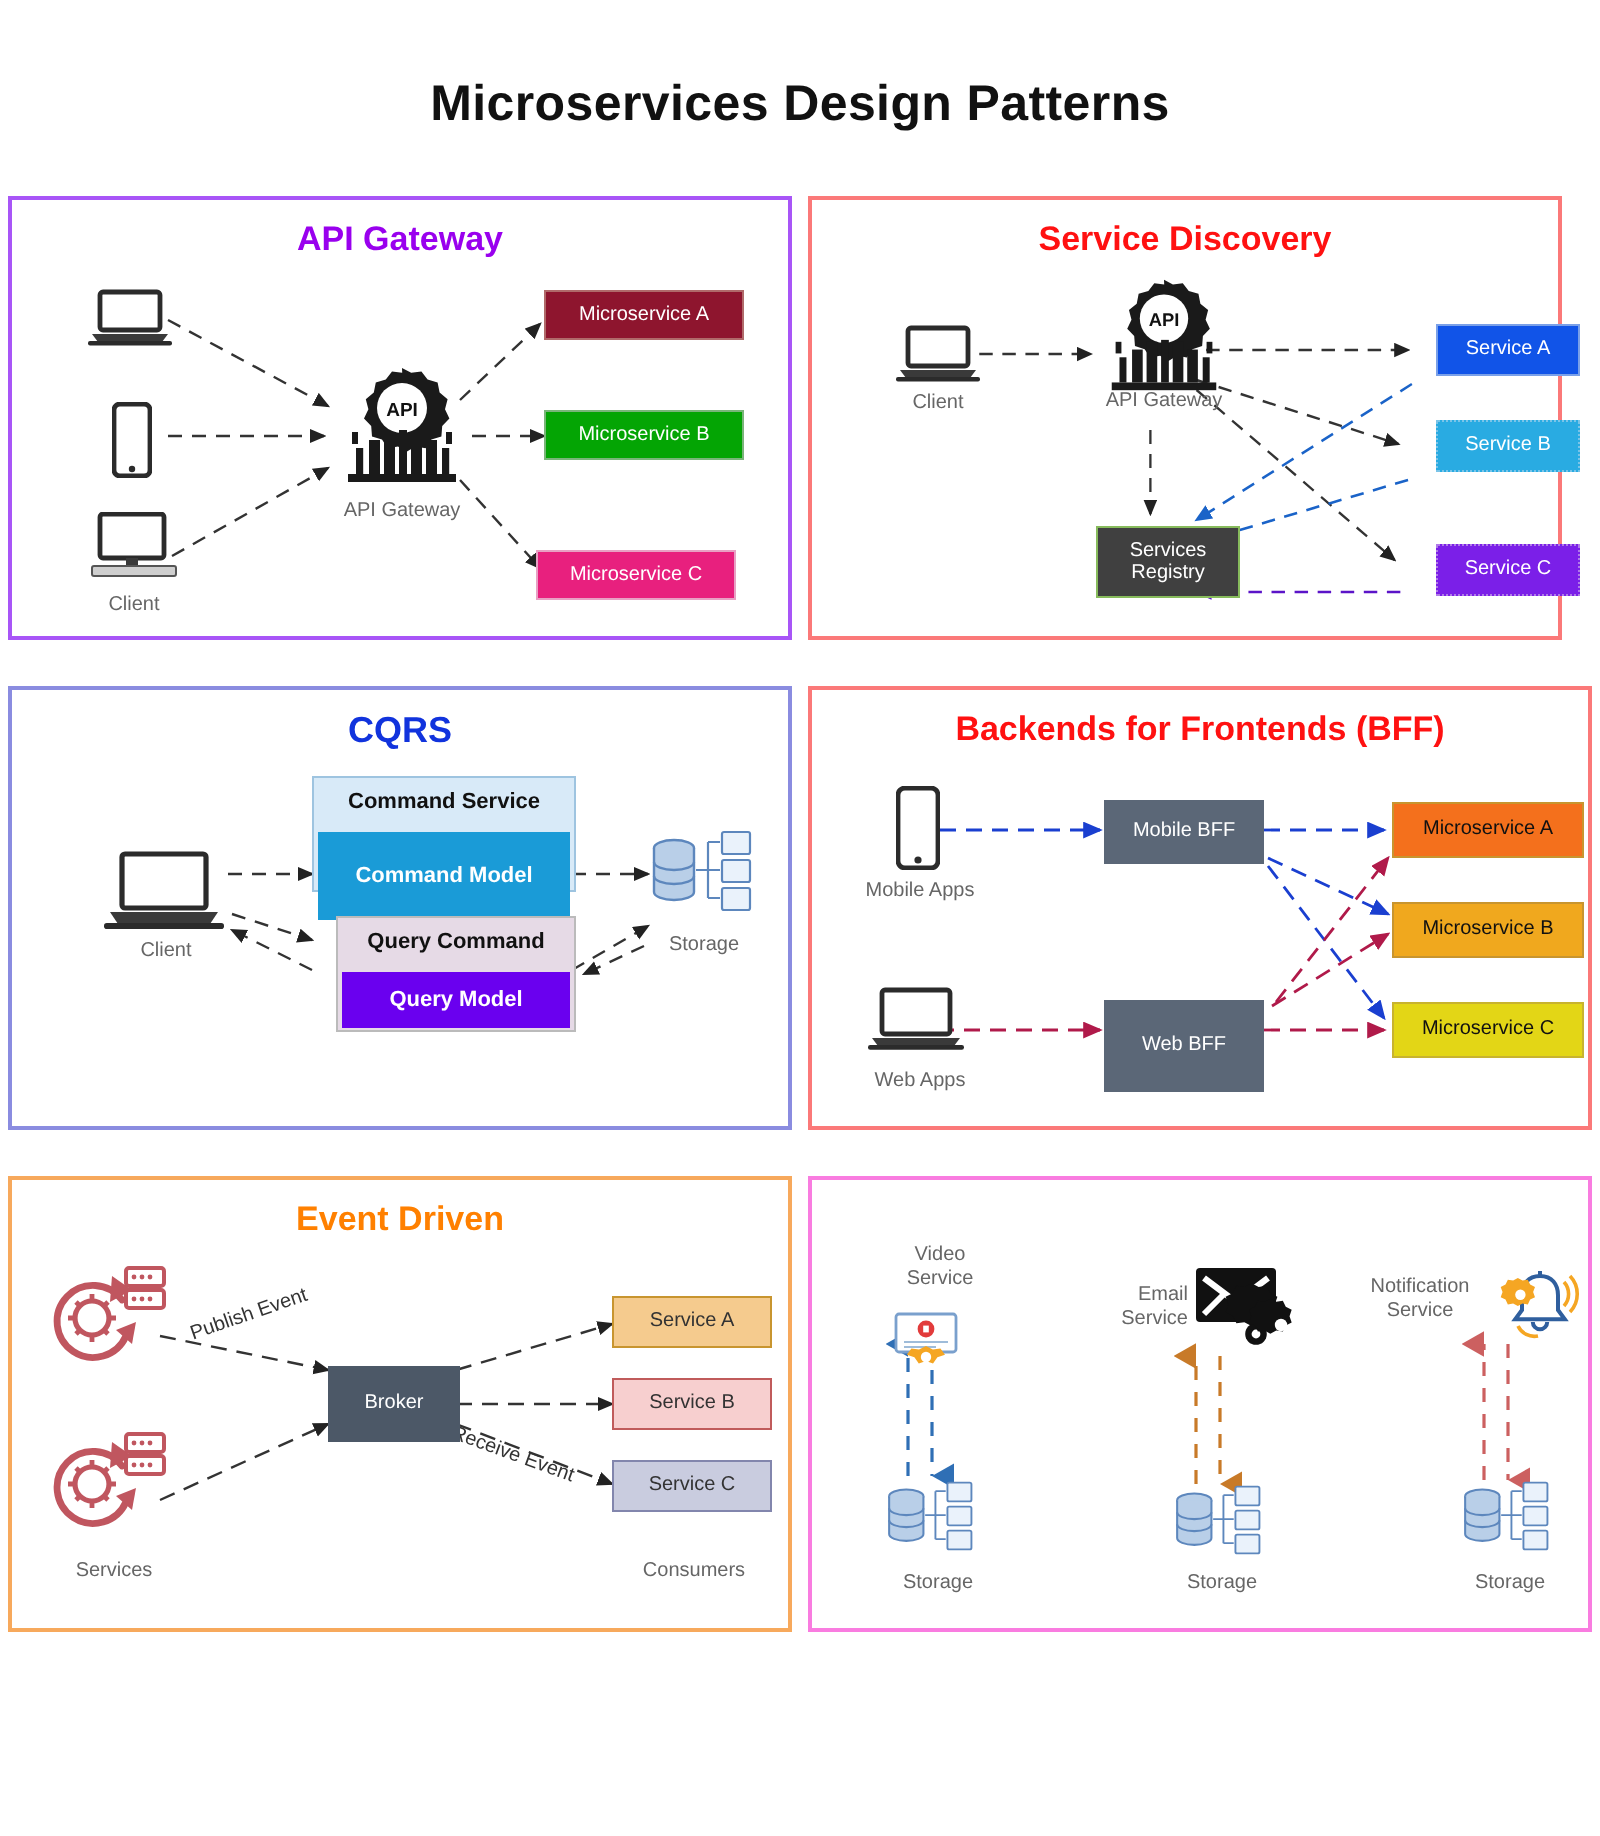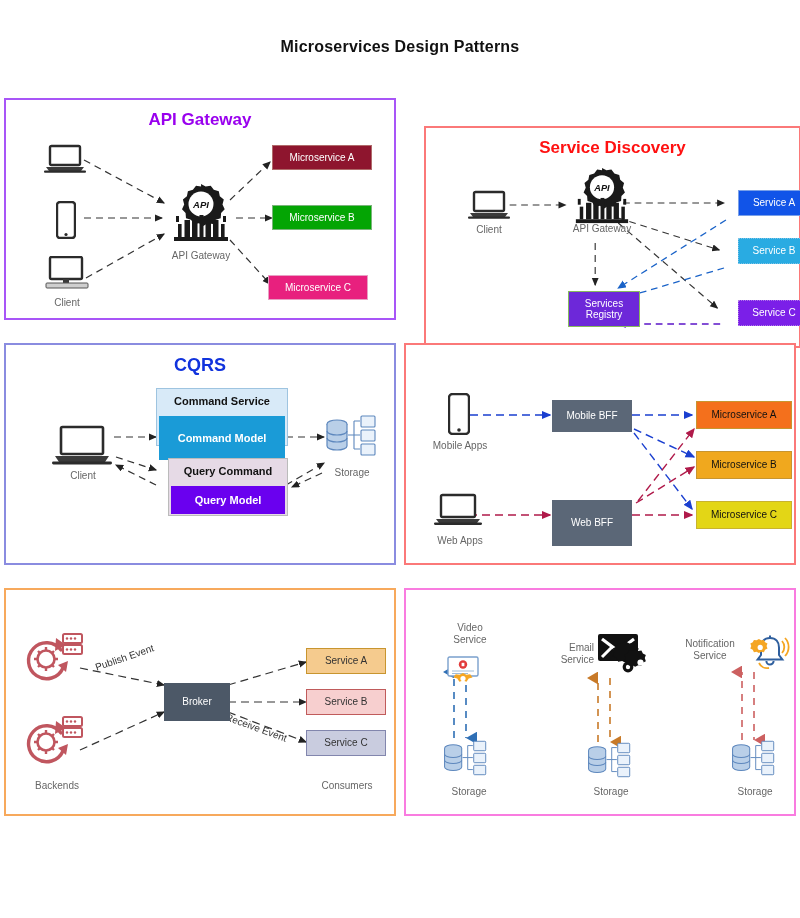--- a/index.html
+++ b/index.html
@@ -7,33 +7,33 @@
     width: 800px; height: 918px;
     background: #ffffff;
     font-family: "Liberation Sans", sans-serif;
     overflow: hidden;
   }
   .page { position: relative; width: 800px; height: 918px; background: #fff; }
 
   .main-title {
     position: absolute; left: 0; top: 38px; width: 800px;
     text-align: center;
-    font-size: 16px; font-weight: bold; color: #111;
+    font-size: 25px; font-weight: bold; color: #111;
     letter-spacing: .2px;
   }
 
   
   .panel { position: absolute; background: #fff; }
   .panel-title {
     position: absolute; left: 0; width: 100%;
     text-align: center; font-weight: bold; font-size: 17px;
   }
 
   #panel-api      { left: 4px;   top: 98px;  width: 392px; height: 222px; border: 2px solid #a855f7; }
-  #panel-disc     { left: 424px; top: 98px;  width: 377px; height: 222px; border: 2px solid #fb7979; margin-top: 28px; }
+  #panel-disc     { left: 404px; top: 98px;  width: 377px; height: 222px; border: 2px solid #fb7979; }
   #panel-cqrs     { left: 4px;   top: 343px; width: 392px; height: 222px; border: 2px solid #8a8ce0; }
   #panel-bff      { left: 404px; top: 343px; width: 392px; height: 222px; border: 2px solid #fb7979; }
   #panel-event    { left: 4px;   top: 588px; width: 392px; height: 228px; border: 2px solid #f7a95c; }
   #panel-dbps     { left: 404px; top: 588px; width: 392px; height: 228px; border: 2px solid #f97ce0; }
 
   
   .node {
     position: absolute;
     display: flex; align-items: center; justify-content: center;
     font-size: 10px; text-align: center; line-height: 1.15;
@@ -45,21 +45,21 @@
 
   
   .ms-a-api { background:#8e152e; color:#fff; border:1px solid #b06a6a; }
   .ms-b-api { background:#04a504; color:#fff; border:1px solid #7ab57a; }
   .ms-c-api { background:#e8207e; color:#fff; border:1px solid #e8a0c4; }
 
   
   .svc-a-disc { background:#1154e8; color:#fff; border:1px solid #7aa0e8; }
   .svc-b-disc { background:#29abe2; color:#fff; border:1px dotted #7ac4e8; }
   .svc-c-disc { background:#7b1fe8; color:#fff; border:1px dotted #b07ae8; }
-  .registry   { background:#6d28d9; color:#fff; border:1px solid #87bb5c; }
+  .registry   { background:#404040; color:#fff; border:1px solid #87bb5c; }
 
   
   .cmd-svc  { background:#d8eaf8; color:#111; border:1px solid #9ec4e0; font-weight:bold; font-size:11px; }
   .cmd-mod  { background:#1a9bd7; color:#fff; border:1px solid #1a9bd7; font-weight:bold; font-size:11px; }
   .qry-svc  { background:#e6dae6; color:#111; border:1px solid #bbb; font-weight:bold; font-size:11px; }
   .qry-mod  { background:#6a00ef; color:#fff; border:1px solid #6a00ef; font-weight:bold; font-size:11px; }
 
   
   .bff-box  { background:#5b6777; color:#fff; border:1px solid #5b6777; font-size:10px; }
   .ms-a-bff { background:#f4701c; color:#111; border:1px solid #c8952f; }
@@ -69,21 +69,21 @@
   
   .broker   { background:#4c5867; color:#fff; border:1px solid #4c5867; font-size:10px; }
   .svc-a-ev { background:#f5cb8e; color:#333; border:1px solid #c8952f; }
   .svc-b-ev { background:#f7cfcf; color:#333; border:1px solid #c05b5b; }
   .svc-c-ev { background:#c9ccdf; color:#333; border:1px solid #8286ad; }
 
   .edge-label {
     position:absolute; font-size:10px; color:#333; white-space:nowrap;
   }
   svg.wires { position:absolute; left:0; top:0; width:100%; height:100%; overflow:visible; pointer-events:none; }
-  .icon-holder { position:absolute;font-style:italic; }
+  .icon-holder { position:absolute; }
 </style>
 </head>
 <body>
 
 <div class="page">
 
   <div class="main-title">Microservices Design Patterns</div>
 
   <div class="panel" id="panel-api">
     <div class="panel-title" style="top:10px;color:#9900ee;">API Gateway</div>
@@ -286,20 +286,21 @@
           <rect x="37" y="1" width="14" height="11" rx="1"></rect>
           <rect x="37" y="15" width="14" height="11" rx="1"></rect>
           <rect x="37" y="29" width="14" height="11" rx="1"></rect>
         </g>
       </svg>
     </div>
     <div class="lbl" style="left:308px;top:122px;width:76px;">Storage</div>
   </div>
 
   <div class="panel" id="panel-bff">
+    <div class="panel-title" style="top:10px;color:#ff1111;">Backends for Frontends (BFF)</div>
 
     <svg class="wires" viewBox="0 0 388 218" preserveAspectRatio="none">
       <defs>
         <marker id="ahB" markerWidth="7" markerHeight="7" refX="6" refY="3" orient="auto">
             <path d="M0,0 L7,3 L0,6 z" fill="#1a3fd0"></path>
           </marker>
         <marker id="ahR" markerWidth="7" markerHeight="7" refX="6" refY="3" orient="auto">
             <path d="M0,0 L7,3 L0,6 z" fill="#b01a4a"></path>
           </marker>
       </defs>
@@ -338,20 +339,21 @@
 
     <div class="node bff-box" style="left:146px;top:55px;width:80px;height:32px;">Mobile BFF</div>
     <div class="node bff-box" style="left:146px;top:155px;width:80px;height:46px;">Web BFF</div>
 
     <div class="node ms-a-bff" style="left:290px;top:56px;width:96px;height:28px;">Microservice A</div>
     <div class="node ms-b-bff" style="left:290px;top:106px;width:96px;height:28px;">Microservice B</div>
     <div class="node ms-c-bff" style="left:290px;top:156px;width:96px;height:28px;">Microservice C</div>
   </div>
 
   <div class="panel" id="panel-event">
+    <div class="panel-title" style="top:10px;color:#ff8000;">Event Driven</div>
 
     <svg class="wires" viewBox="0 0 388 224" preserveAspectRatio="none">
       <defs>
           <marker id="ahE" markerWidth="7" markerHeight="7" refX="6" refY="3" orient="auto">
             <path d="M0,0 L7,3 L0,6 z" fill="#222"></path>
           </marker>
         </defs>
       <g stroke="#333" stroke-width="1.2" stroke-dasharray="8,5" fill="none" marker-end="url(#ahE)">
         <path d="M74,78 L158,95"></path>
         <path d="M74,160 L158,122"></path>
@@ -408,21 +410,21 @@
         <g fill="#c0565f">
           <circle cx="45" cy="6.5" r="1.2"></circle>
             <circle cx="49" cy="6.5" r="1.2"></circle>
             <circle cx="53" cy="6.5" r="1.2"></circle>
           <circle cx="45" cy="17.5" r="1.2"></circle>
             <circle cx="49" cy="17.5" r="1.2"></circle>
             <circle cx="53" cy="17.5" r="1.2"></circle>
         </g>
       </svg>
     </div>
-    <div class="lbl" style="left:6px;top:190px;width:90px;">Backends</div>
+    <div class="lbl" style="left:6px;top:190px;width:90px;">Services</div>
 
     <div class="edge-label" style="left:88px;top:62px;transform:rotate(-19deg);">Publish Event</div>
     <div class="edge-label" style="left:218px;top:132px;transform:rotate(20deg);">Receive Event</div>
 
     <div class="node broker" style="left:158px;top:93px;width:66px;height:38px;">Broker</div>
 
     <div class="node svc-a-ev" style="left:300px;top:58px;width:80px;height:26px;">Service A</div>
     <div class="node svc-b-ev" style="left:300px;top:99px;width:80px;height:26px;">Service B</div>
     <div class="node svc-c-ev" style="left:300px;top:140px;width:80px;height:26px;">Service C</div>
 

